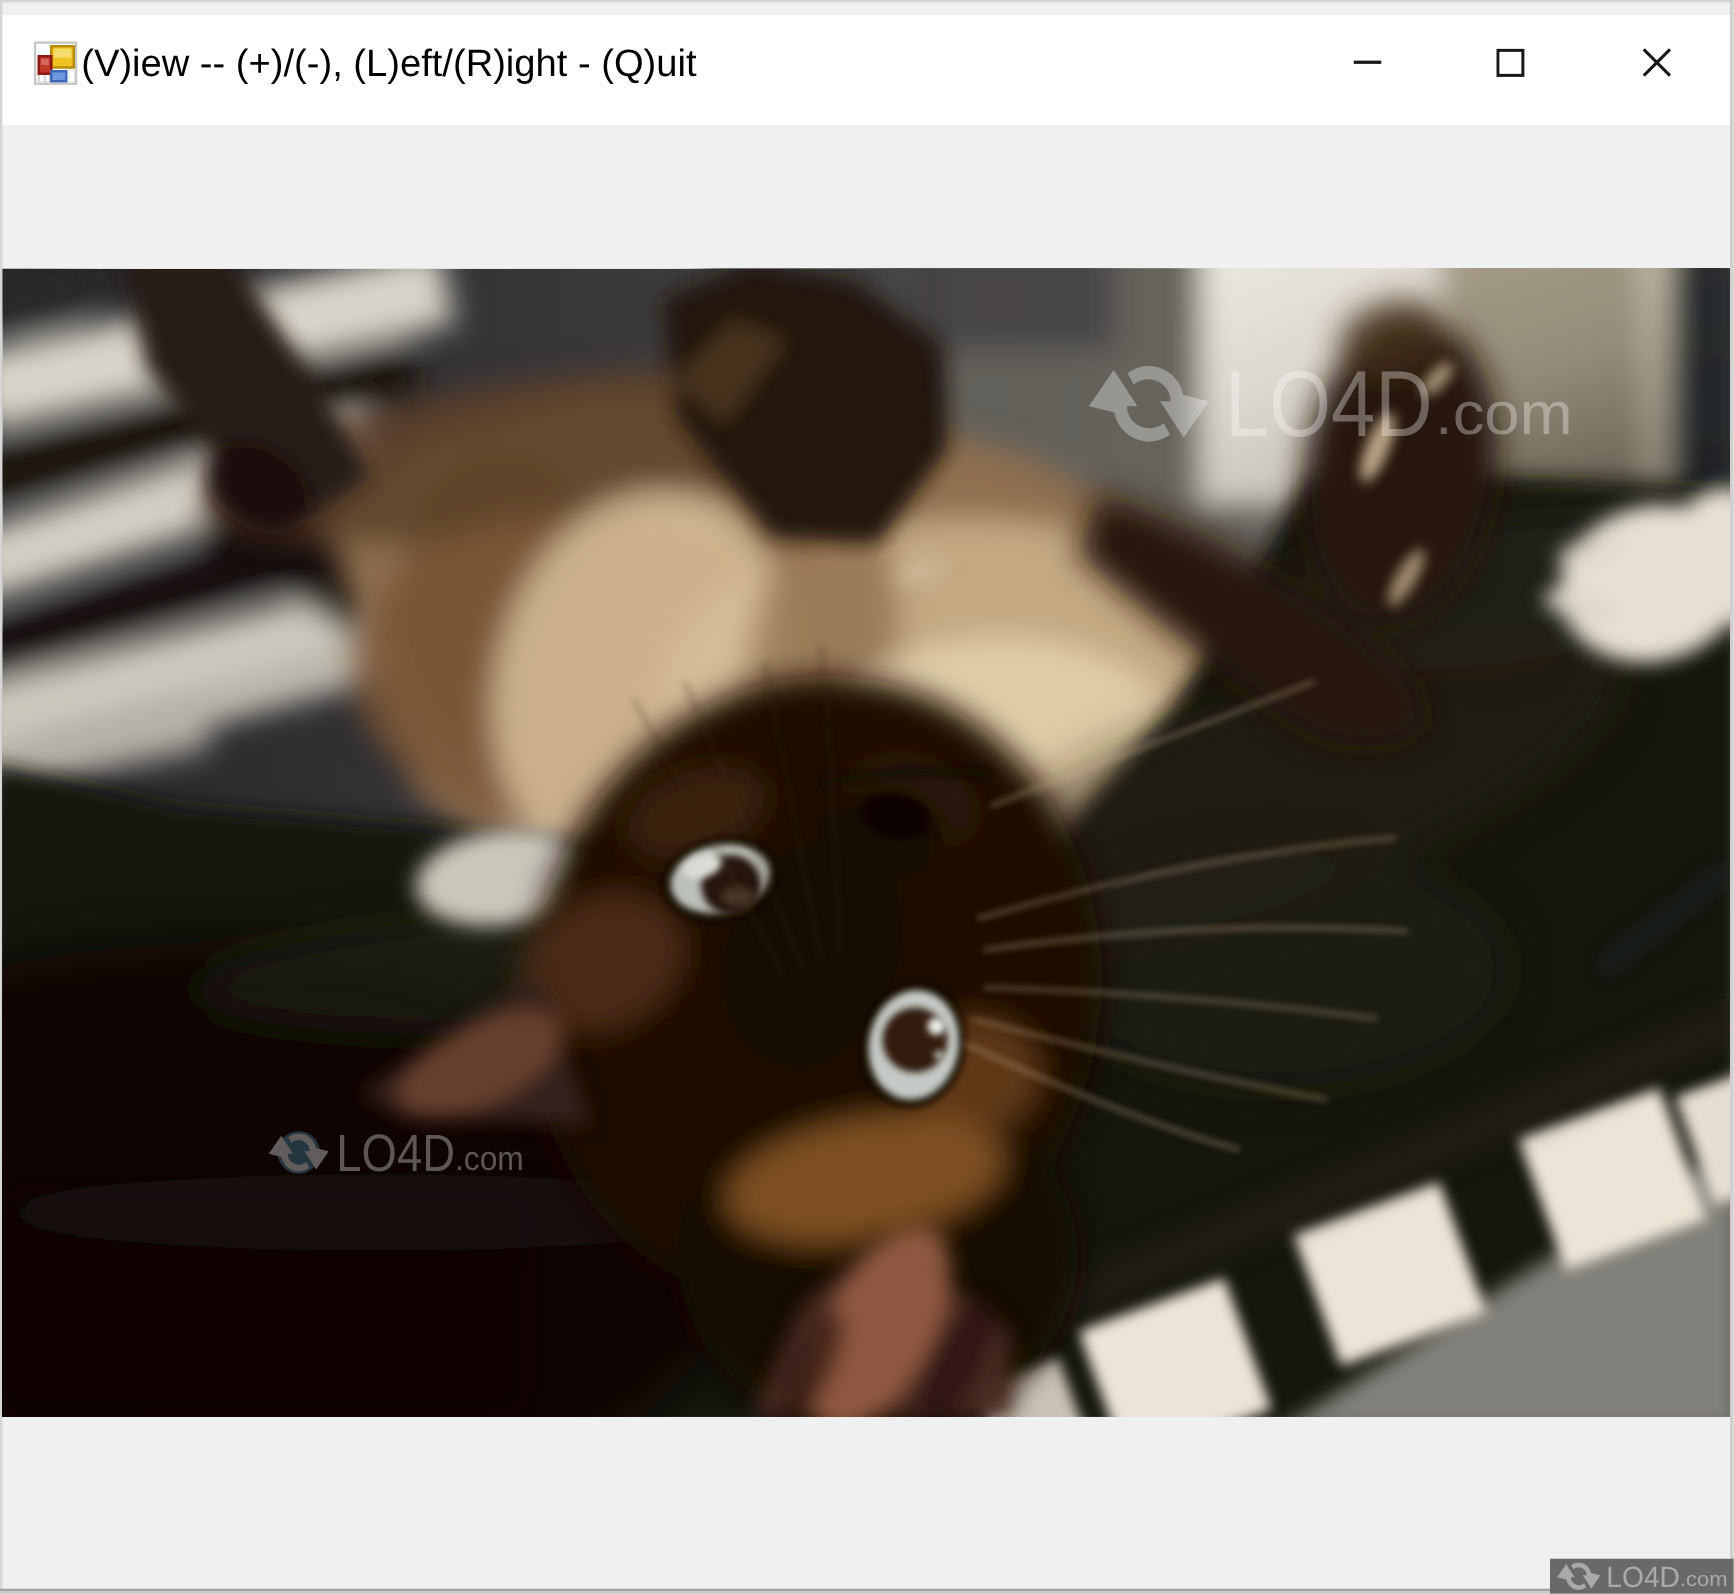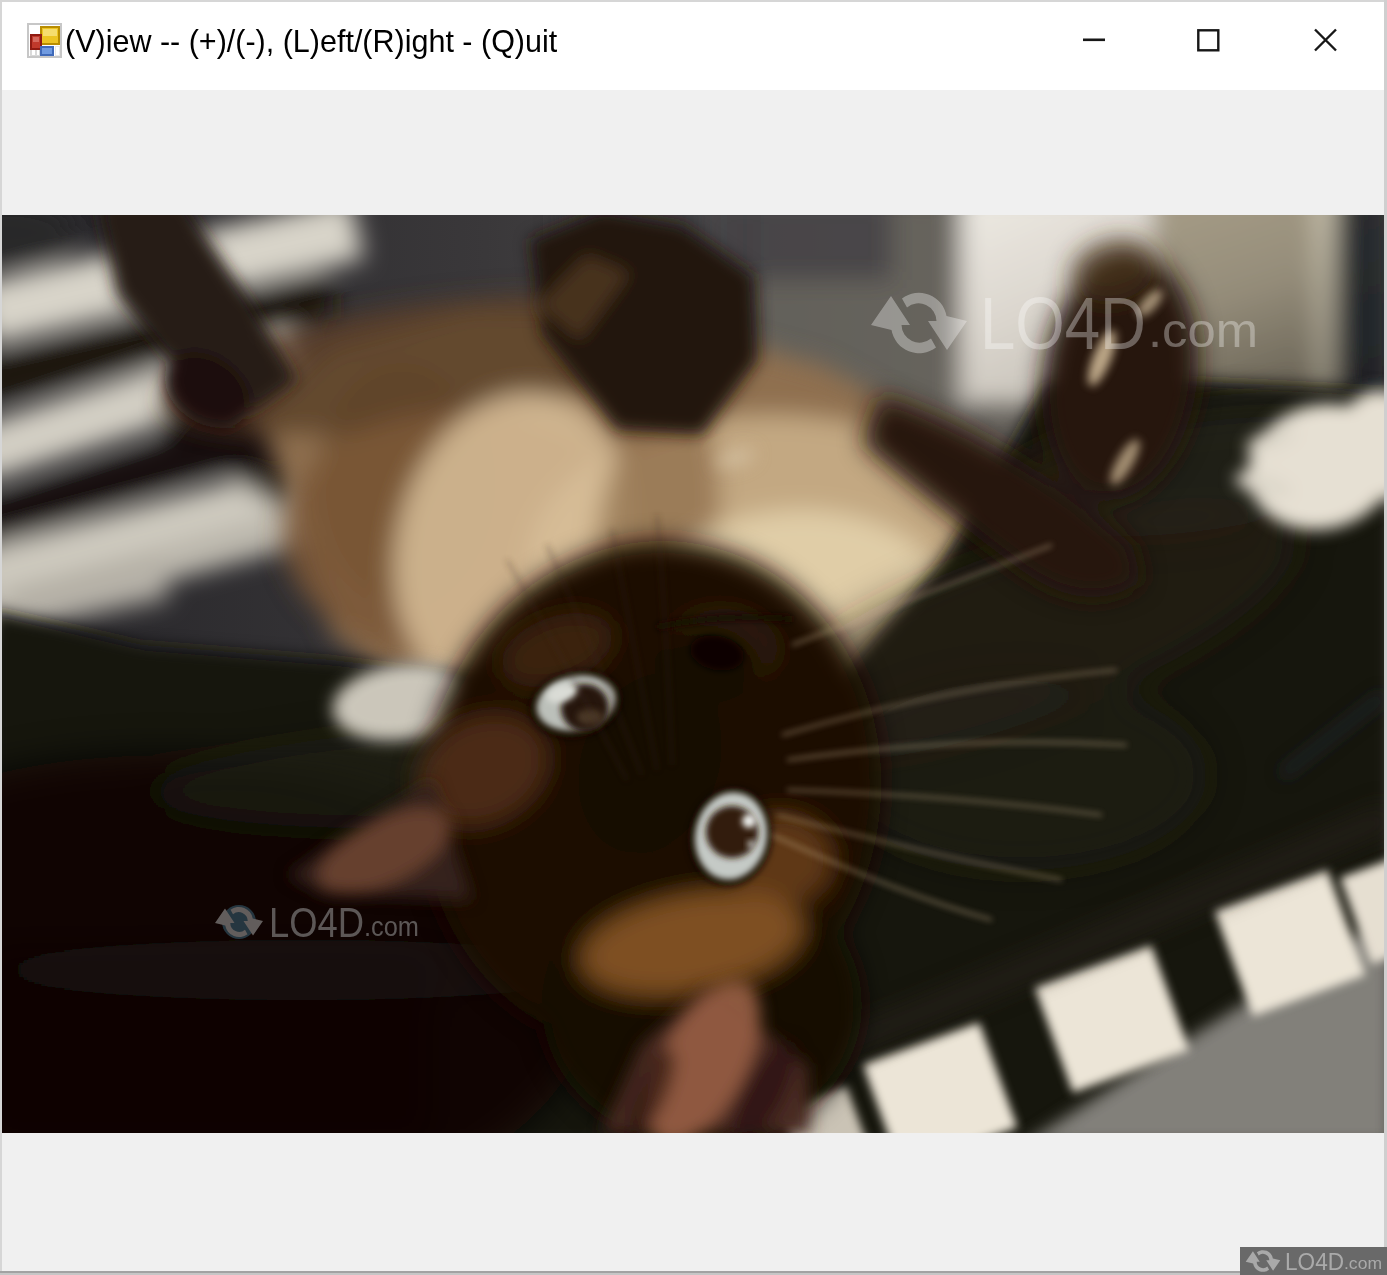--- a/index.html
+++ b/index.html
@@ -1,21 +1,21 @@
 <!DOCTYPE html>
 <html><head>
 <meta charset="utf-8">
 <style>
 html,body{margin:0;padding:0;width:1387px;height:1275px;background:#f0f0f0;font-family:"Liberation Sans",sans-serif;overflow:hidden;position:relative}
 #frame-top{position:absolute;left:0;top:0;width:1387px;height:2px;background:#d6d6d6}
 #frame-left{position:absolute;left:0;top:0;width:2px;height:1273px;background:#d6d6d6}
 #frame-right{position:absolute;left:1384px;top:0;width:3px;height:1275px;background:#cfcfcf}
 #frame-bottom{position:absolute;left:0;top:1271px;width:1387px;height:2px;background:#a2a2a2}
 #frame-bottom2{position:absolute;left:0;top:1273px;width:1387px;height:2px;background:#c6c6c6}
-#titlebar{position:absolute;left:2px;top:2px;width:1382px;height:88px;background:#ffffff}
+#titlebar{position:absolute;left:2px;top:12px;width:1382px;height:88px;background:#ffffff}
 #title-text{position:absolute;left:63px;top:22px;font-size:30.5px;color:#000;letter-spacing:0px;white-space:pre}
 #appicon{position:absolute;left:25px;top:21px;width:35px;height:35px}
 .btn{position:absolute;top:0;height:76px}
 #photo{position:absolute;left:2px;top:215px;width:1382px;height:918px}
 #wm-box{position:absolute;left:1240px;top:1247px;width:147px;height:28px;background:#696969}
 </style>
 </head>
 <body>
 <div id="frame-top"></div>
 <div id="frame-left"></div>

